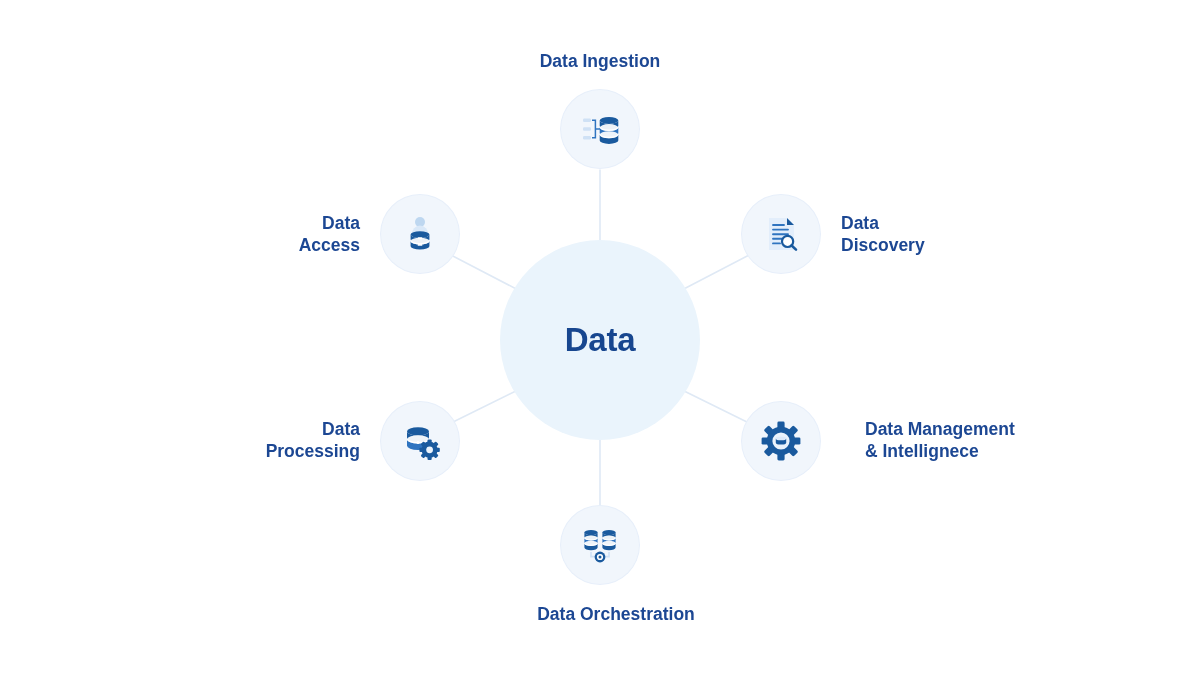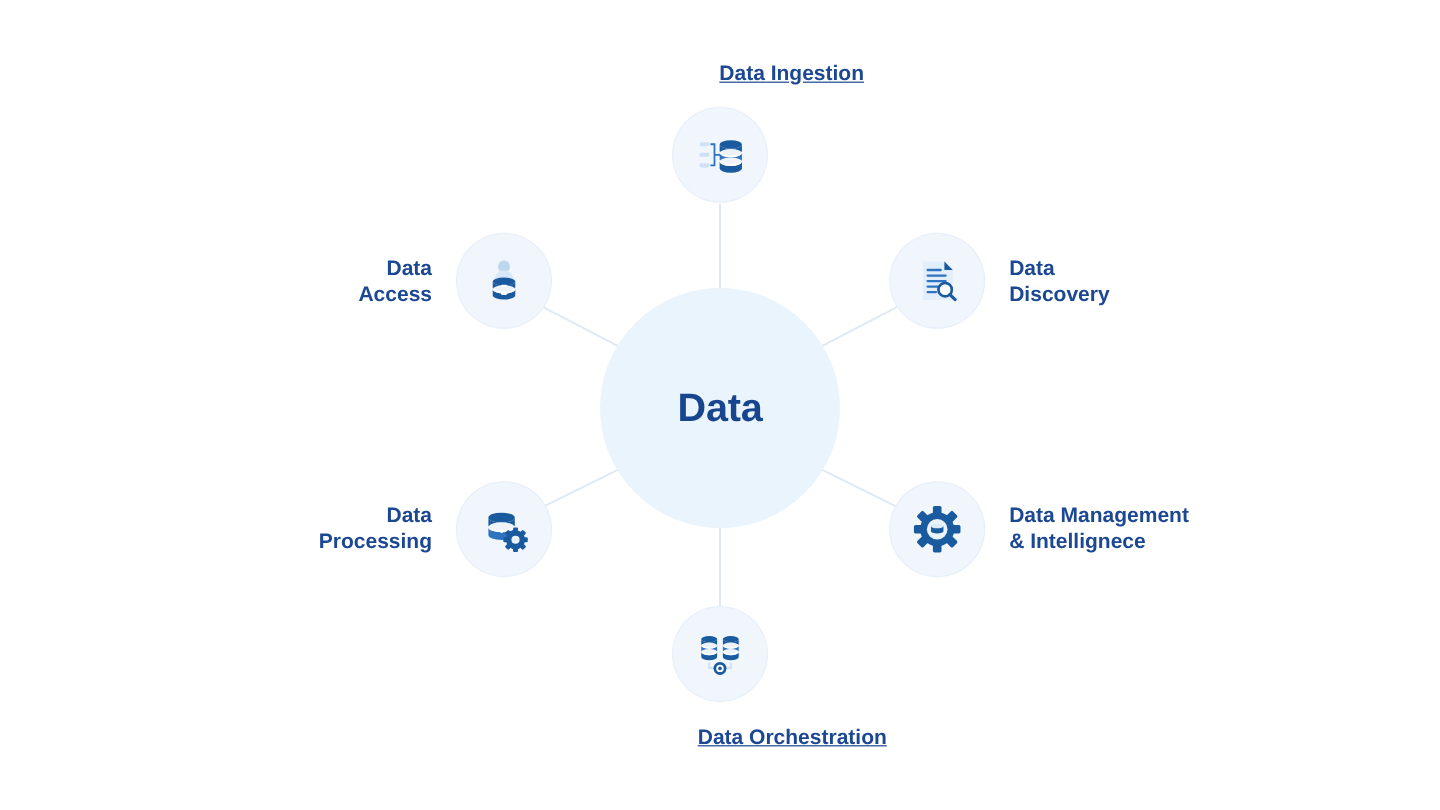--- a/index.html
+++ b/index.html
@@ -63,37 +63,37 @@
     position: absolute;
     color: #1c4793;
     font-size: 17.5px;
     font-weight: bold;
     line-height: 1.28;
     z-index: 4;
     white-space: pre-line;
   }
   .label.right { text-align: left; }
   .label.left  { text-align: right; }
-  .label.center { text-align: right; text-decoration: underline; }
+  .label.center { text-align: center; }
 
   
   #node-ingestion     { left: 561px; top: 90px; }
   #node-access        { left: 381px; top: 195px; }
   #node-discovery     { left: 742px; top: 195px; }
   #node-management    { left: 742px; top: 402px; }
   #node-processing    { left: 381px; top: 402px; }
   #node-orchestration { left: 561px; top: 506px; }
 
   
   #label-ingestion     { left: 480px; top: 50px; width: 240px; }
   #label-access        { left: 220px; top: 212px; width: 140px; }
   #label-discovery     { left: 841px; top: 212px; width: 220px; }
-  #label-management    { left: 841px; top: 418px; width: 250px; }
+  #label-management    { left: 865px; top: 418px; width: 250px; }
   #label-processing    { left: 190px; top: 418px; width: 170px; }
-  #label-orchestration { left: 459px; top: 603px; width: 280px; }
+  #label-orchestration { left: 476px; top: 603px; width: 280px; }
 </style>
 </head>
 <body>
 
 <div id="diagram-root">
 
   <svg id="connector-layer" viewBox="0 0 1200 675" width="1200" height="675" aria-hidden="true">
     <g stroke="#dfe9f5" stroke-width="1.6" fill="none" stroke-linecap="round">
       <line x1="600" y1="170" x2="600" y2="242"></line>
       <line x1="600" y1="506" x2="600" y2="437"></line>

